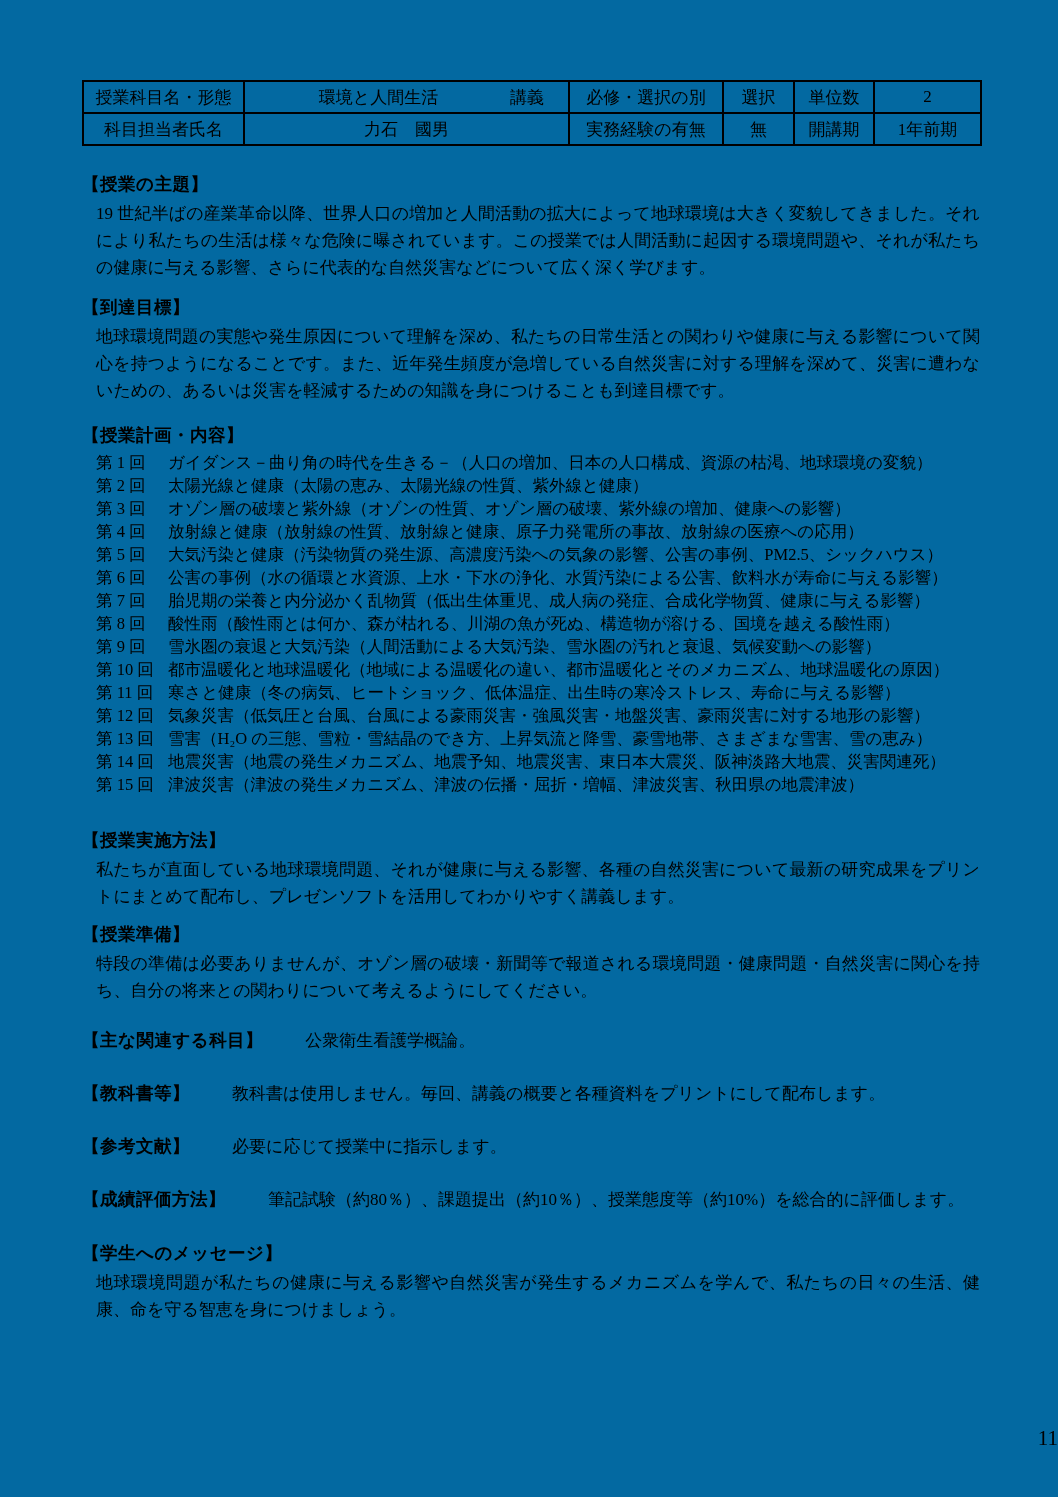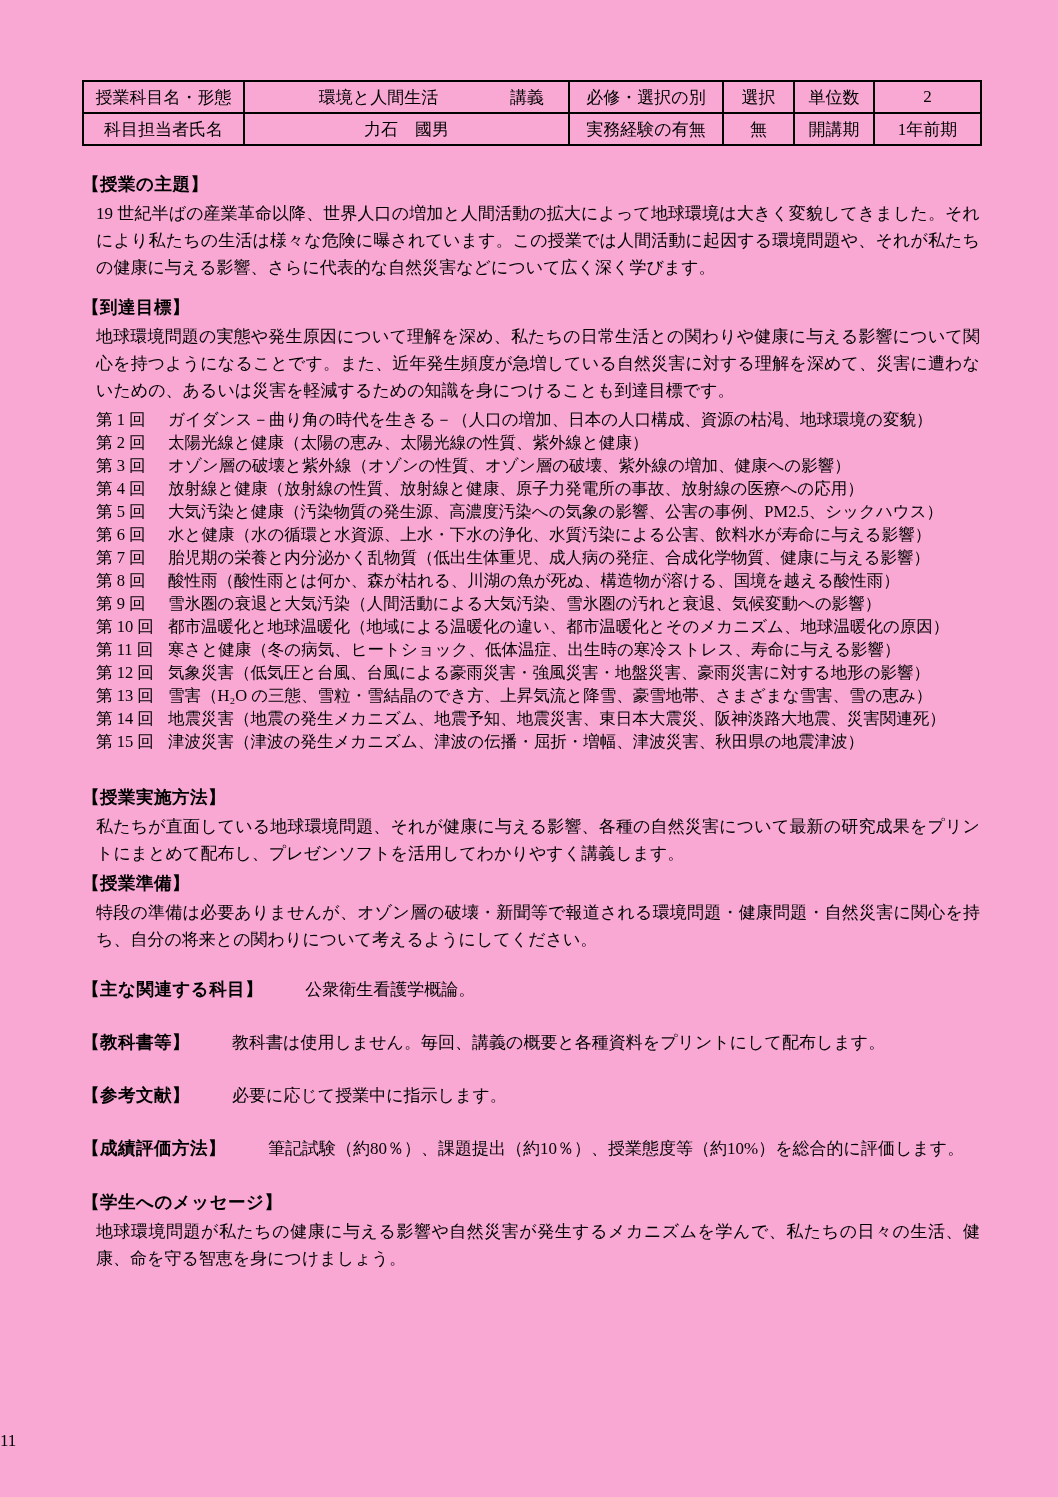--- a/index.html
+++ b/index.html
@@ -1,21 +1,21 @@
 <!DOCTYPE html>
 <html lang="ja"><head>
 <meta charset="utf-8">
 <style>
   html, body { margin: 0; padding: 0; background: #e8e8e8; }
   .page {
     position: relative;
     width: 1058px;
     height: 1497px;
     margin: 0 auto;
-    background: #f9a8d4;
+    background: #0369a1;
     color: #000000;
     font-family: "Liberation Serif", "DejaVu Serif", serif;
     box-sizing: border-box;
     padding: 80px 78px 0 82px;
     overflow: hidden;
   }
 
   
   table.course-table {
     border-collapse: collapse;
@@ -50,21 +50,21 @@
     line-height: 27px;
     text-align: justify;
     padding-left: 14px;
     margin: 4px 0 0 0;
   }
 
   .mt-theme   { margin-top: 27px; }
   .mt-goal    { margin-top: 15px; }
   .mt-plan    { margin-top: 20px; }
   .mt-method  { margin-top: 33px; }
-  .mt-prep    { margin-top: 5px; }
+  .mt-prep    { margin-top: 13px; }
   .mt-inline1 { margin-top: 25px; text-align: right; }
   .mt-inline  { margin-top: 30px; }
   .mt-msg     { margin-top: 31px; }
 
   
   .lesson-list { margin-top: 4px; padding-left: 14px; }
   .lesson-row {
     display: flex;
     font-size: 16.5px;
     line-height: 23px;
@@ -76,22 +76,22 @@
   
   .inline-sec { display: flex; align-items: baseline; }
   .inline-body { font-size: 17px; margin-left: 42px; white-space: nowrap; }
 
   
   .page-number {
     position: absolute;
     left: 0;
     right: 0;
     bottom: 46px;
-    text-align: left;
-    font-size: 17px;
+    text-align: right;
+    font-size: 21px;
   }
 </style>
 </head>
 <body>
 
 <div class="page">
 
   <table class="course-table">
     <colgroup>
       <col style="width:161px">
@@ -125,20 +125,21 @@
       </tr>
     </tbody>
   </table>
 
   <div class="sec-h mt-theme">【授業の主題】</div>
   <p class="sec-p">19 世紀半ばの産業革命以降、世界人口の増加と人間活動の拡大によって地球環境は大きく変貌してきました。それにより私たちの生活は様々な危険に曝されています。この授業では人間活動に起因する環境問題や、それが私たちの健康に与える影響、さらに代表的な自然災害などについて広く深く学びます。</p>
 
   <div class="sec-h mt-goal">【到達目標】</div>
   <p class="sec-p">地球環境問題の実態や発生原因について理解を深め、私たちの日常生活との関わりや健康に与える影響について関心を持つようになることです。また、近年発生頻度が急増している自然災害に対する理解を深めて、災害に遭わないための、あるいは災害を軽減するための知識を身につけることも到達目標です。</p>
 
+  <div class="sec-h mt-plan">【授業計画・内容】</div>
   <div class="lesson-list">
     <div class="lesson-row">
         <span class="lesson-no">第 1 回</span>
         <span class="lesson-text">ガイダンス－曲り角の時代を生きる－（人口の増加、日本の人口構成、資源の枯渇、地球環境の変貌）</span>
       </div>
     <div class="lesson-row">
         <span class="lesson-no">第 2 回</span>
         <span class="lesson-text">太陽光線と健康（太陽の恵み、太陽光線の性質、紫外線と健康）</span>
       </div>
     <div class="lesson-row">
@@ -148,21 +149,21 @@
     <div class="lesson-row">
         <span class="lesson-no">第 4 回</span>
         <span class="lesson-text">放射線と健康（放射線の性質、放射線と健康、原子力発電所の事故、放射線の医療への応用）</span>
       </div>
     <div class="lesson-row">
         <span class="lesson-no">第 5 回</span>
         <span class="lesson-text">大気汚染と健康（汚染物質の発生源、高濃度汚染への気象の影響、公害の事例、PM2.5、シックハウス）</span>
       </div>
     <div class="lesson-row">
         <span class="lesson-no">第 6 回</span>
-        <span class="lesson-text">水と健康（水の循環と水資源、上水・下水の浄化、水質汚染による公害、飲料水が寿命に与える影響）</span>
+        <span class="lesson-text">公害の事例（水の循環と水資源、上水・下水の浄化、水質汚染による公害、飲料水が寿命に与える影響）</span>
       </div>
     <div class="lesson-row">
         <span class="lesson-no">第 7 回</span>
         <span class="lesson-text">胎児期の栄養と内分泌かく乱物質（低出生体重児、成人病の発症、合成化学物質、健康に与える影響）</span>
       </div>
     <div class="lesson-row">
         <span class="lesson-no">第 8 回</span>
         <span class="lesson-text">酸性雨（酸性雨とは何か、森が枯れる、川湖の魚が死ぬ、構造物が溶ける、国境を越える酸性雨）</span>
       </div>
     <div class="lesson-row">

